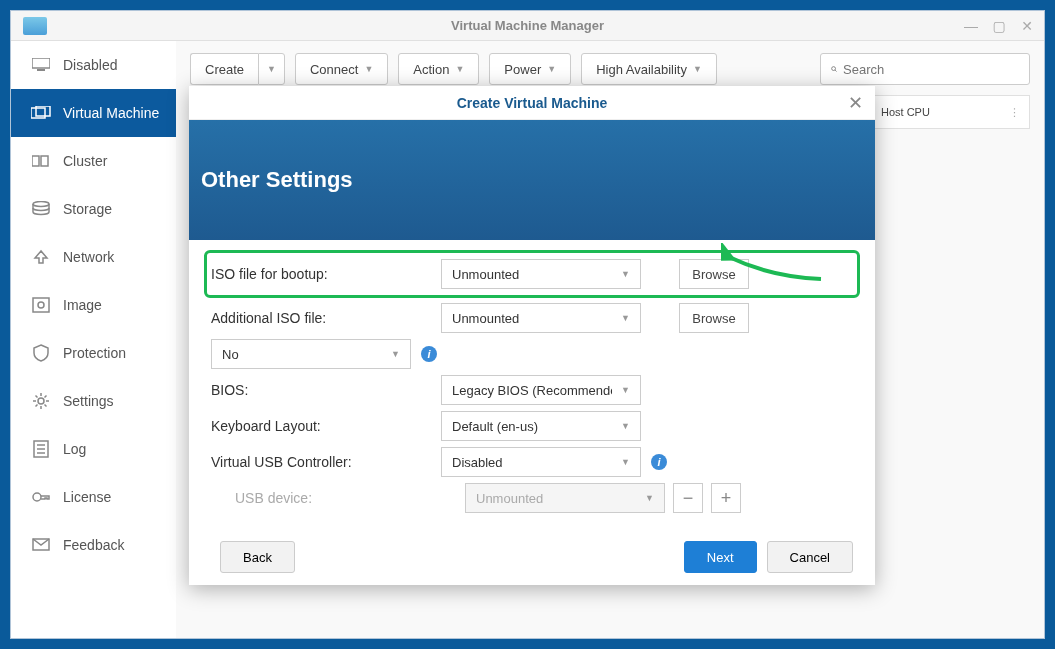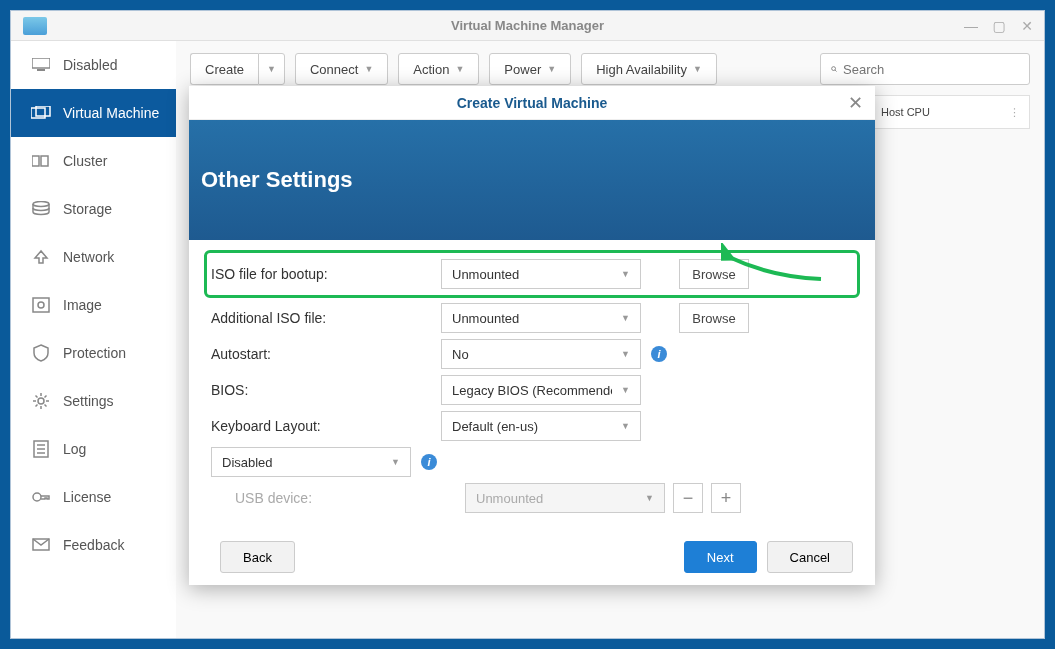--- a/index.html
+++ b/index.html
@@ -233,21 +233,20 @@
         <span class="label">Additional ISO file:</span>
         <div class="select">
             <span>Unmounted</span>
             <span class="caret">▼</span>
           </div>
         <div class="browse-btn">
             <span>Browse</span>
           </div>
       </div>
       <div class="form-row">
-        <span class="label">Autostart:</span>
         <div class="select">
             <span>No</span>
             <span class="caret">▼</span>
           </div>
         <div class="info-icon">i</div>
       </div>
       <div class="form-row">
         <span class="label">BIOS:</span>
         <div class="select">
             <span style="white-space:nowrap;overflow:hidden;text-overflow:clip;width:160px">Legacy BIOS (Recommended)</span>
@@ -255,20 +254,21 @@
           </div>
       </div>
       <div class="form-row">
         <span class="label">Keyboard Layout:</span>
         <div class="select">
             <span>Default (en-us)</span>
             <span class="caret">▼</span>
           </div>
       </div>
       <div class="form-row">
+        <span class="label">Virtual USB Controller:</span>
         <div class="select">
             <span>Disabled</span>
             <span class="caret">▼</span>
           </div>
         <div class="info-icon">i</div>
       </div>
       <div class="form-row disabled">
         <span class="label">USB device:</span>
         <div class="select disabled">
             <span>Unmounted</span>

